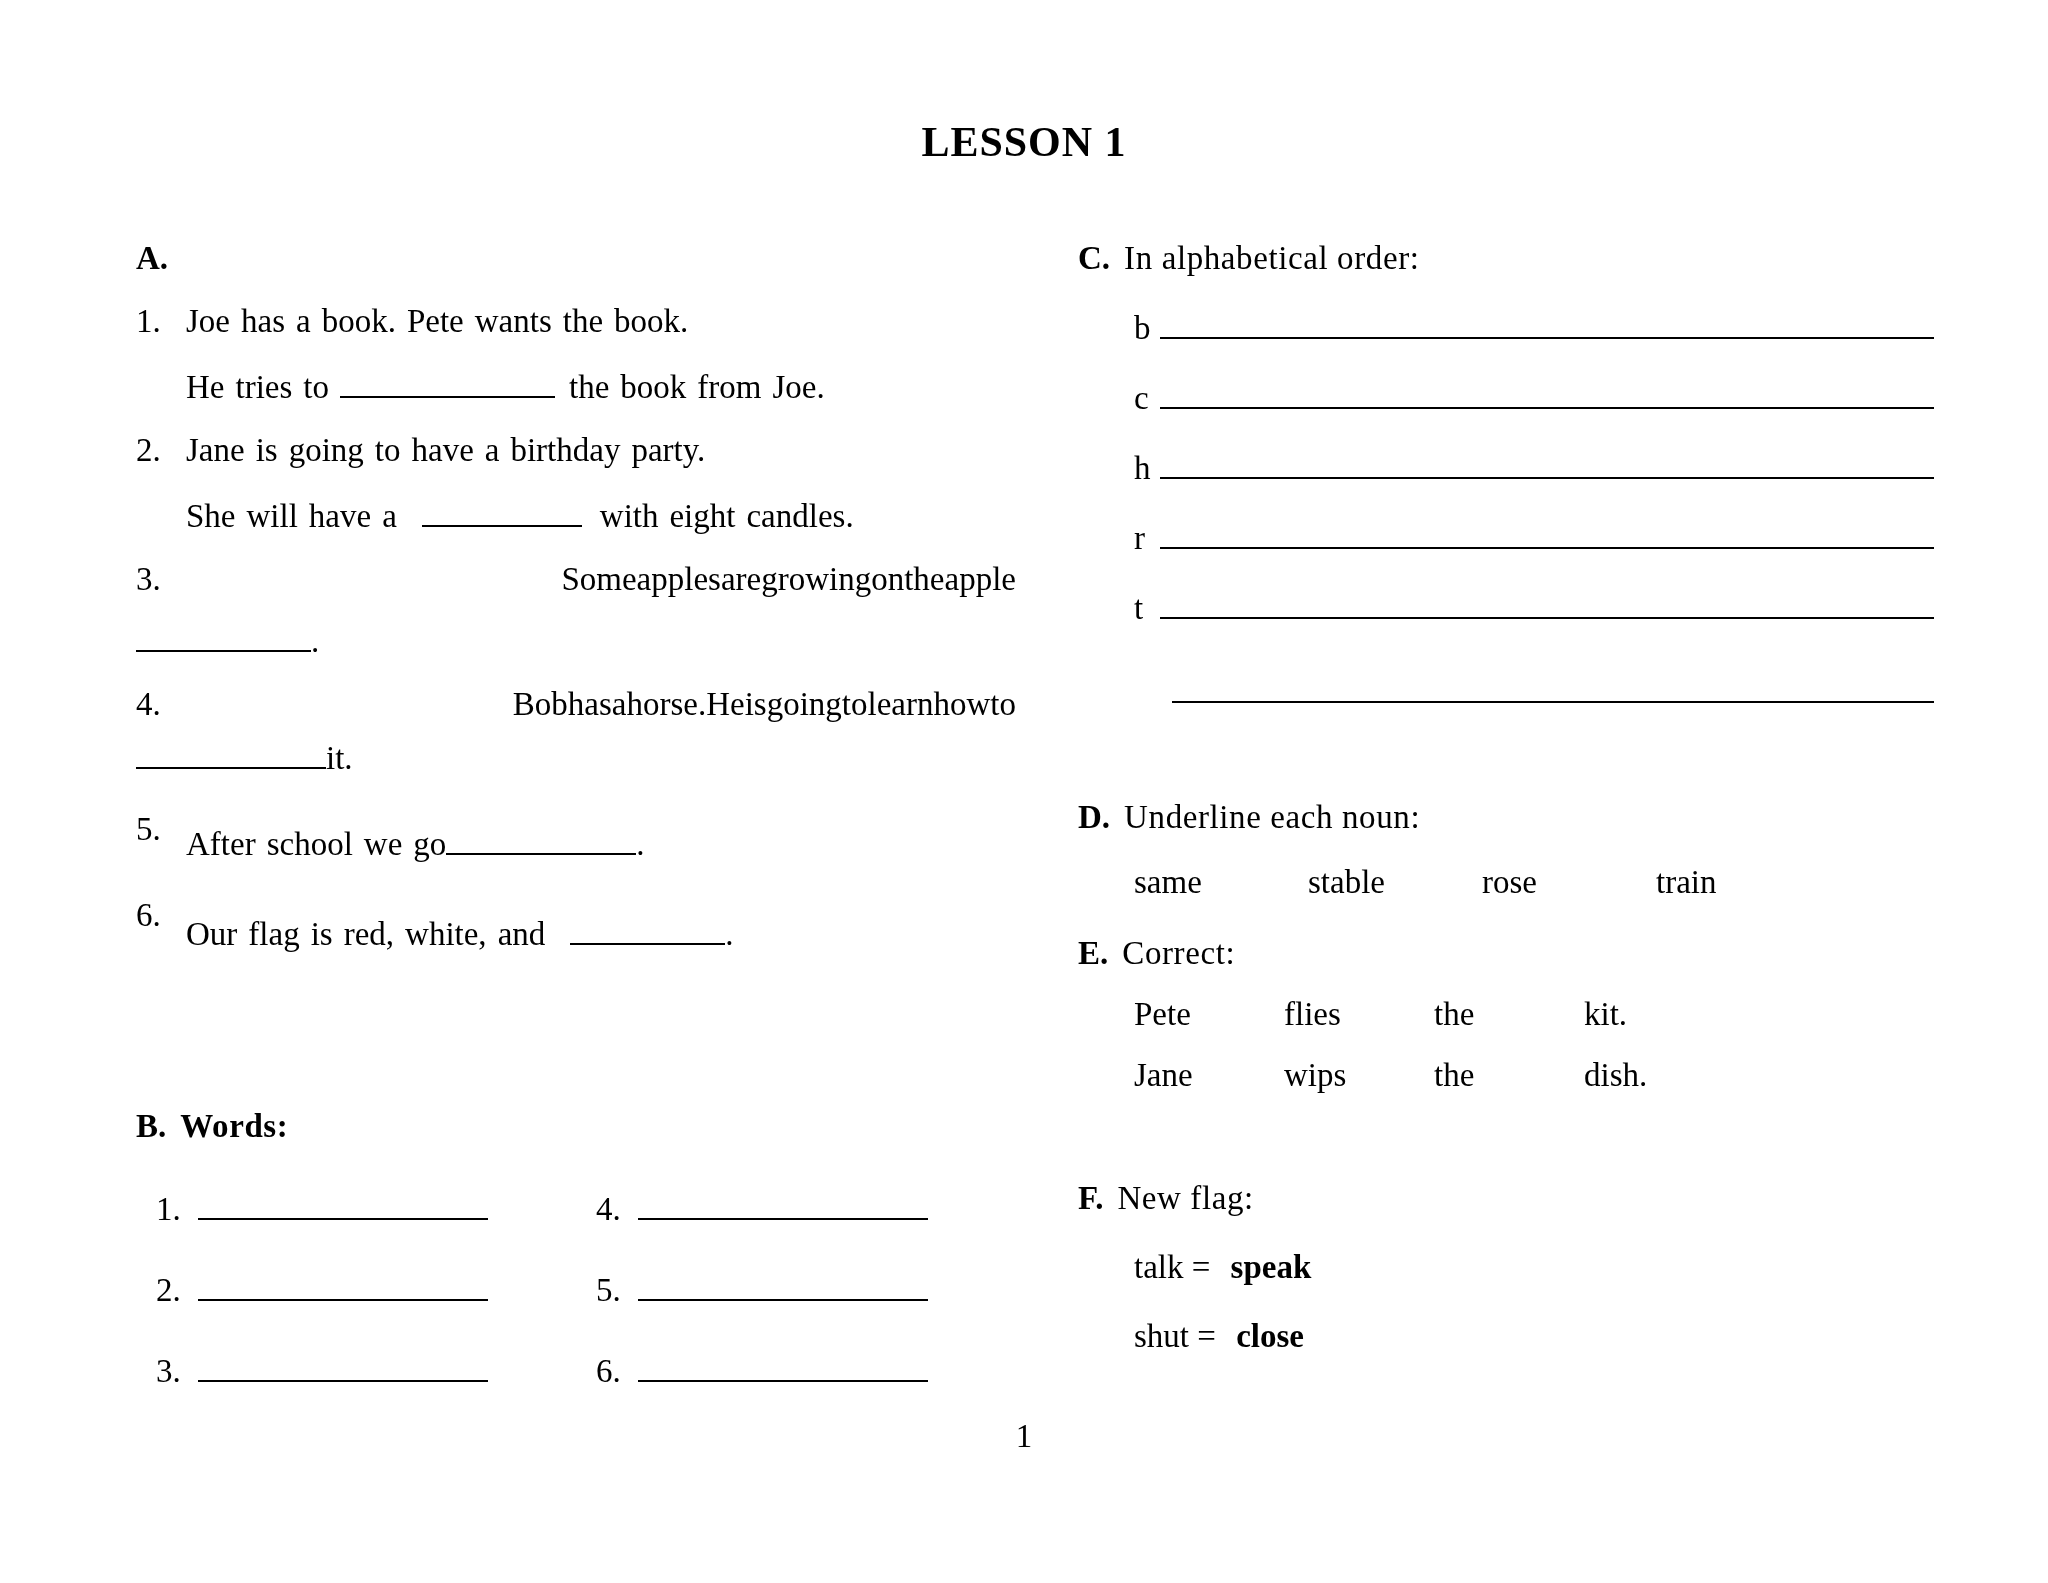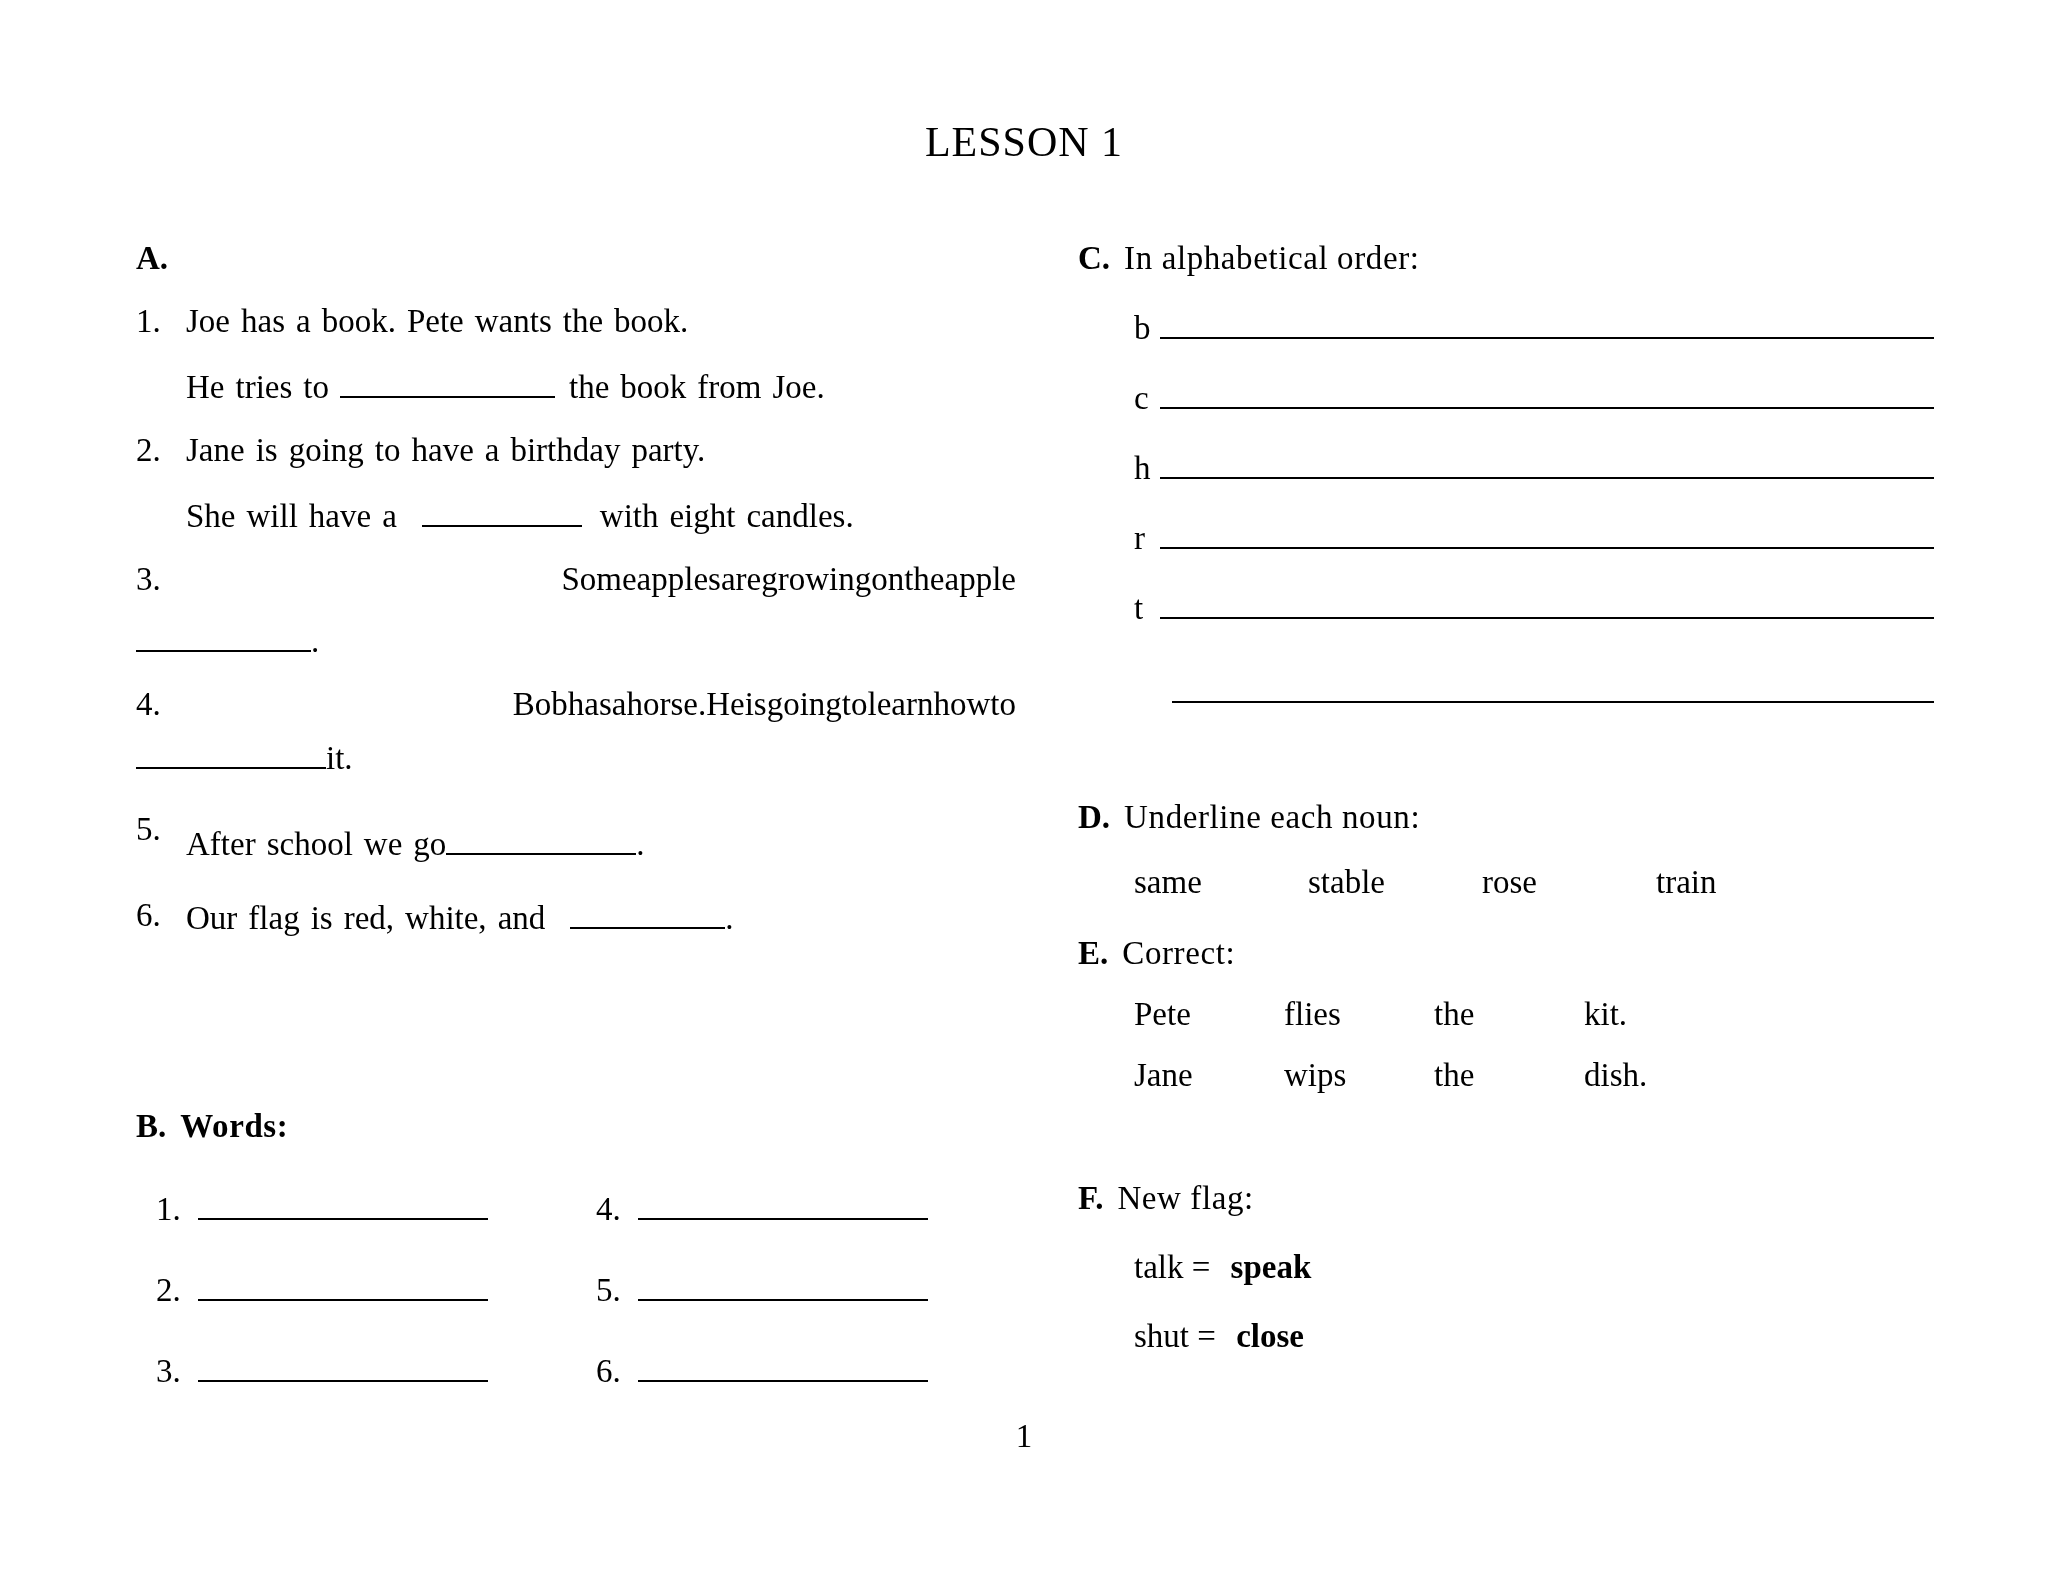--- a/index.html
+++ b/index.html
@@ -22,21 +22,21 @@
   }
 
   
   .page-title {
     position: absolute;
     top: 118px;
     left: 0;
     width: 2048px;
     text-align: center;
     font-size: 42px;
-    font-weight: normal;
+    font-weight: bold;
     letter-spacing: 1px;
   }
 
   
   .col-left {
     position: absolute;
     top: 240px;
     left: 136px;
     width: 880px;
   }
@@ -326,21 +326,21 @@
             <span class="word" style="margin-right:0">go</span>
             <span class="blank w190"></span>
             <span class="word">.</span>
           </div>
         </div>
       </div>
 
       <div class="qitem" style="margin-top:34px">
         <div class="qnum">6.</div>
         <div class="qbody">
-          <div class="qline2" style="margin-top:0">
+          <div class="qline2" style="margin-top:16px">
             <span class="word">Our</span>
             <span class="word">flag</span>
             <span class="word">is</span>
             <span class="word">red,</span>
             <span class="word">white,</span>
             <span class="word">and</span>
             <span class="blank w155" style="margin-left:14px"></span>
             <span class="word">.</span>
           </div>
         </div>

